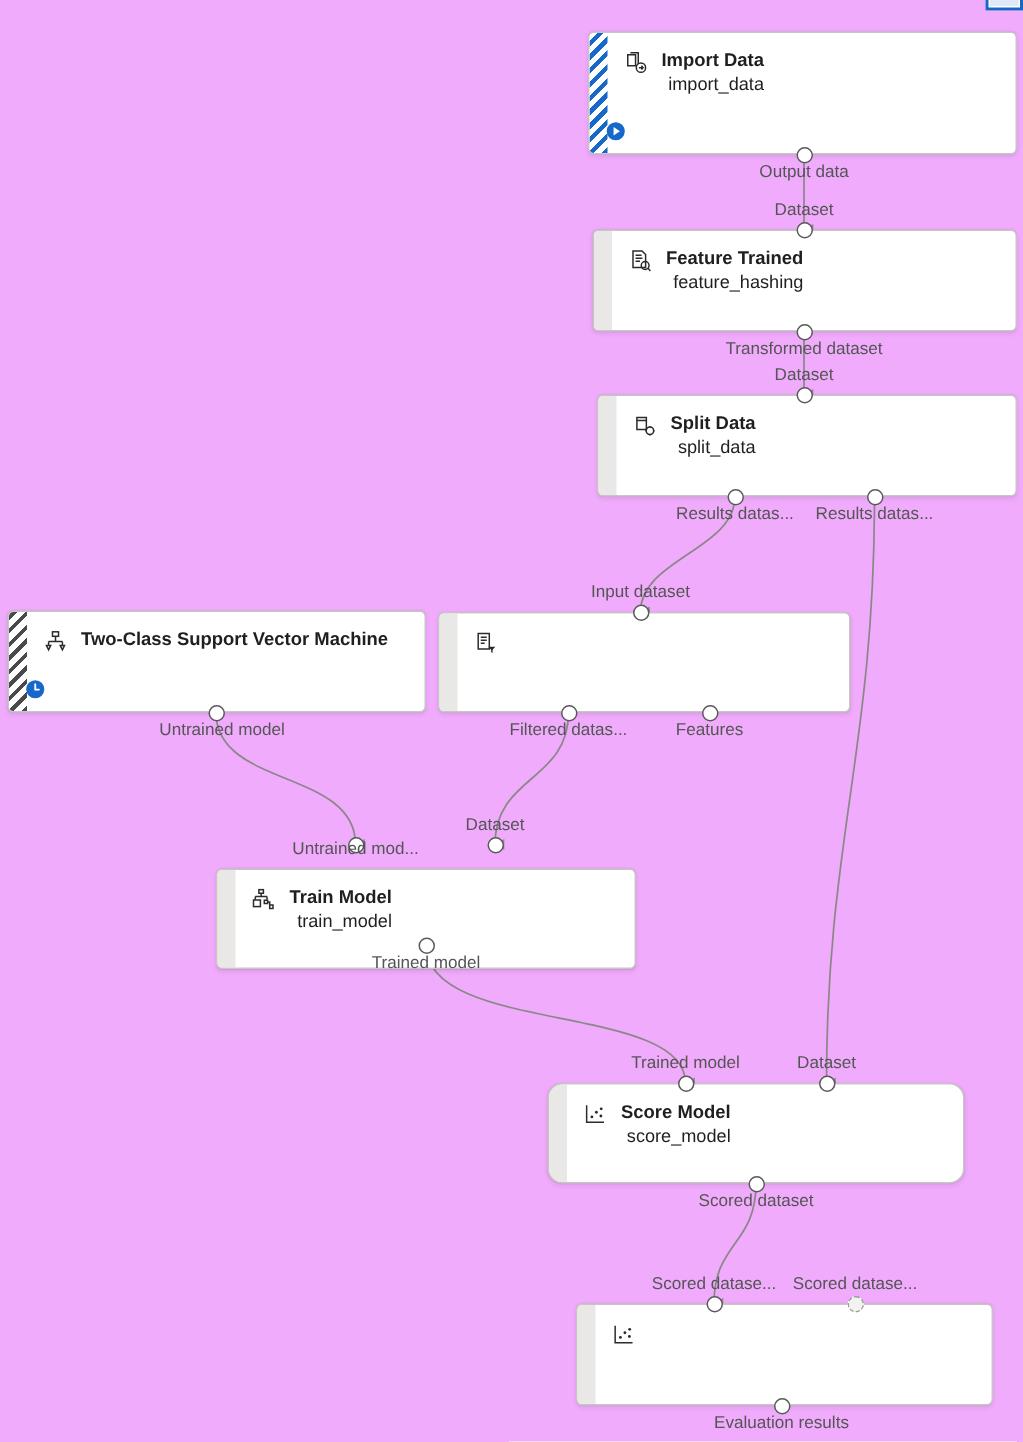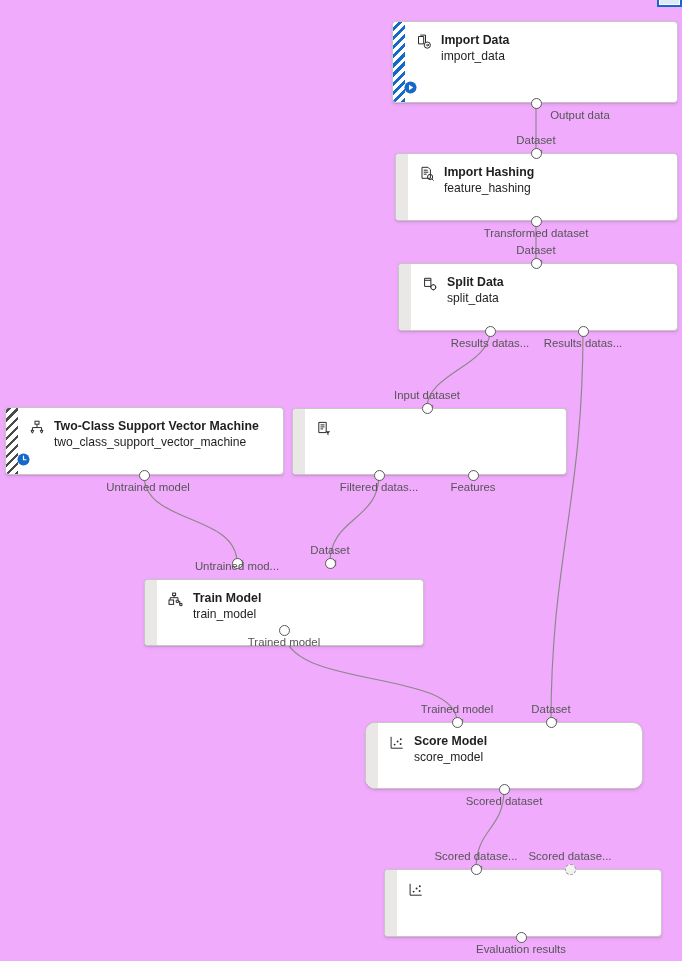--- a/index.html
+++ b/index.html
@@ -82,20 +82,21 @@
     color: #201f1e;
     line-height: 15px;
     white-space: nowrap;
   }
   .node-sub {
     font-size: 12.1px;
     font-weight: normal;
     color: #201f1e;
     line-height: 16px;
     white-space: nowrap;
+    text-align: right;
   }
   .status-icon {
     position: absolute;
     left: 11px;
     bottom: 8px;
     width: 13px;
     height: 13px;
   }
   .status-icon svg { display: block; }
 
@@ -177,35 +178,35 @@
           </div>
         </div>
         <span class="status-icon">
           <svg viewBox="0 0 16 16" width="13" height="13">
             <circle cx="8" cy="8" r="7.4" fill="#1668c9"></circle>
             <path d="M6.2 4.6 L11.4 8 L6.2 11.4 Z" fill="#ffffff"></path>
           </svg>
         </span>
       </div>
       <div class="port" style="left: 536px; top: 103px;"></div>
-      <div class="port-label" style="left: 536px; top: 109px; margin-left: 44px;">Output data</div>
+      <div class="port-label" style="left: 536px; top: 109px;">Output data</div>
       <div class="node" style="left: 395px; top: 153px; width: 283px; height: 68px;">
         <div class="node-accent accent-plain"></div>
         <div class="node-body">
           <div class="node-head">
             <span class="node-icon">
               <svg viewBox="0 0 16 16" width="16" height="16" fill="none" stroke="#2b2b2b" stroke-width="1">
                 <path d="M3 1.3h6l2.4 2.4v8.6H3z"></path>
                 <path d="M4.7 4.2h4M4.7 6.2h4.6M4.7 8.2h3"></path>
                 <circle cx="11.1" cy="11" r="2.6"></circle>
                 <path d="M13 12.9l1.6 1.7"></path>
               </svg>
             </span>
             <div>
-              <div class="node-title">Import Hashing</div>
+              <div class="node-title">Feature Trained</div>
               <div class="node-sub">feature_hashing</div>
             </div>
           </div>
         </div>
       </div>
       <div class="port" style="left: 536px; top: 153px;"></div>
       <div class="port-label" style="left: 536px; top: 134px;">Dataset</div>
       <div class="port" style="left: 536px; top: 221px;"></div>
       <div class="port-label" style="left: 536px; top: 227px;">Transformed dataset</div>
       <div class="node" style="left: 398px; top: 263px; width: 280px; height: 68px;">
@@ -239,21 +240,20 @@
           <div class="node-head">
             <span class="node-icon">
               <svg viewBox="0 0 16 16" width="16" height="16" fill="none" stroke="#2b2b2b" stroke-width="1">
                 <rect x="6" y="1.2" width="4" height="3"></rect>
                 <path d="M8 4.2v3.4M3.4 7.6h9.2M3.4 7.6v2.6M12.6 7.6v2.6"></path>
                 <path d="M2 10.4l1.4 2.8 1.4-2.8zM11.2 10.4l1.4 2.8 1.4-2.8z"></path>
               </svg>
             </span>
             <div>
               <div class="node-title">Two-Class Support Vector Machine</div>
-              <div class="node-sub">two_class_support_vector_machine</div>
             </div>
           </div>
         </div>
         <span class="status-icon">
           <svg viewBox="0 0 16 16" width="13" height="13">
             <circle cx="8" cy="8" r="7.4" fill="#1668c9"></circle>
             <path d="M8 3.9 V8.3 H11" stroke="#ffffff" stroke-width="1.5" fill="none" stroke-linecap="round"></path>
           </svg>
         </span>
       </div>

